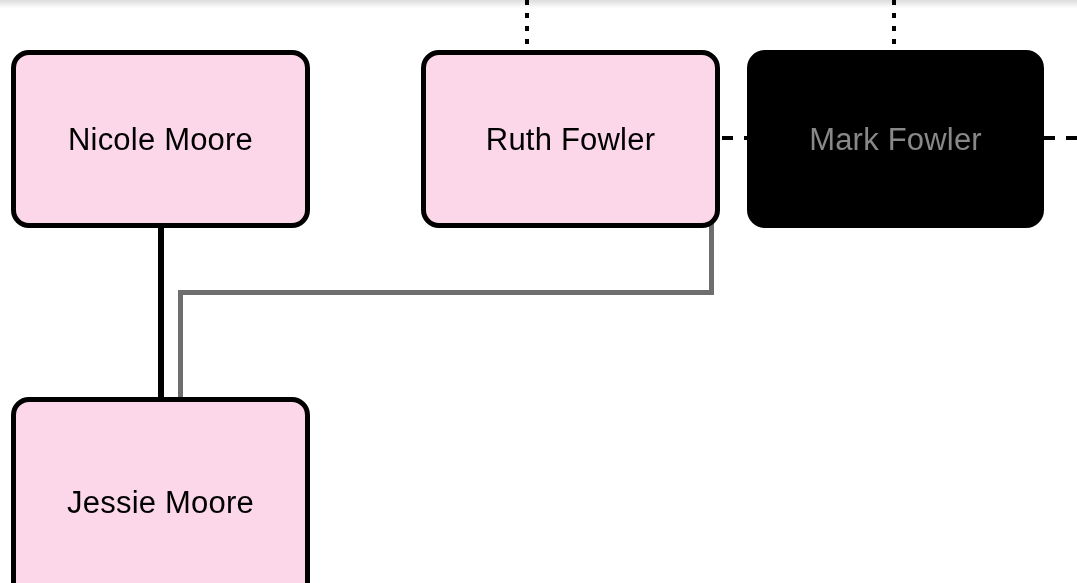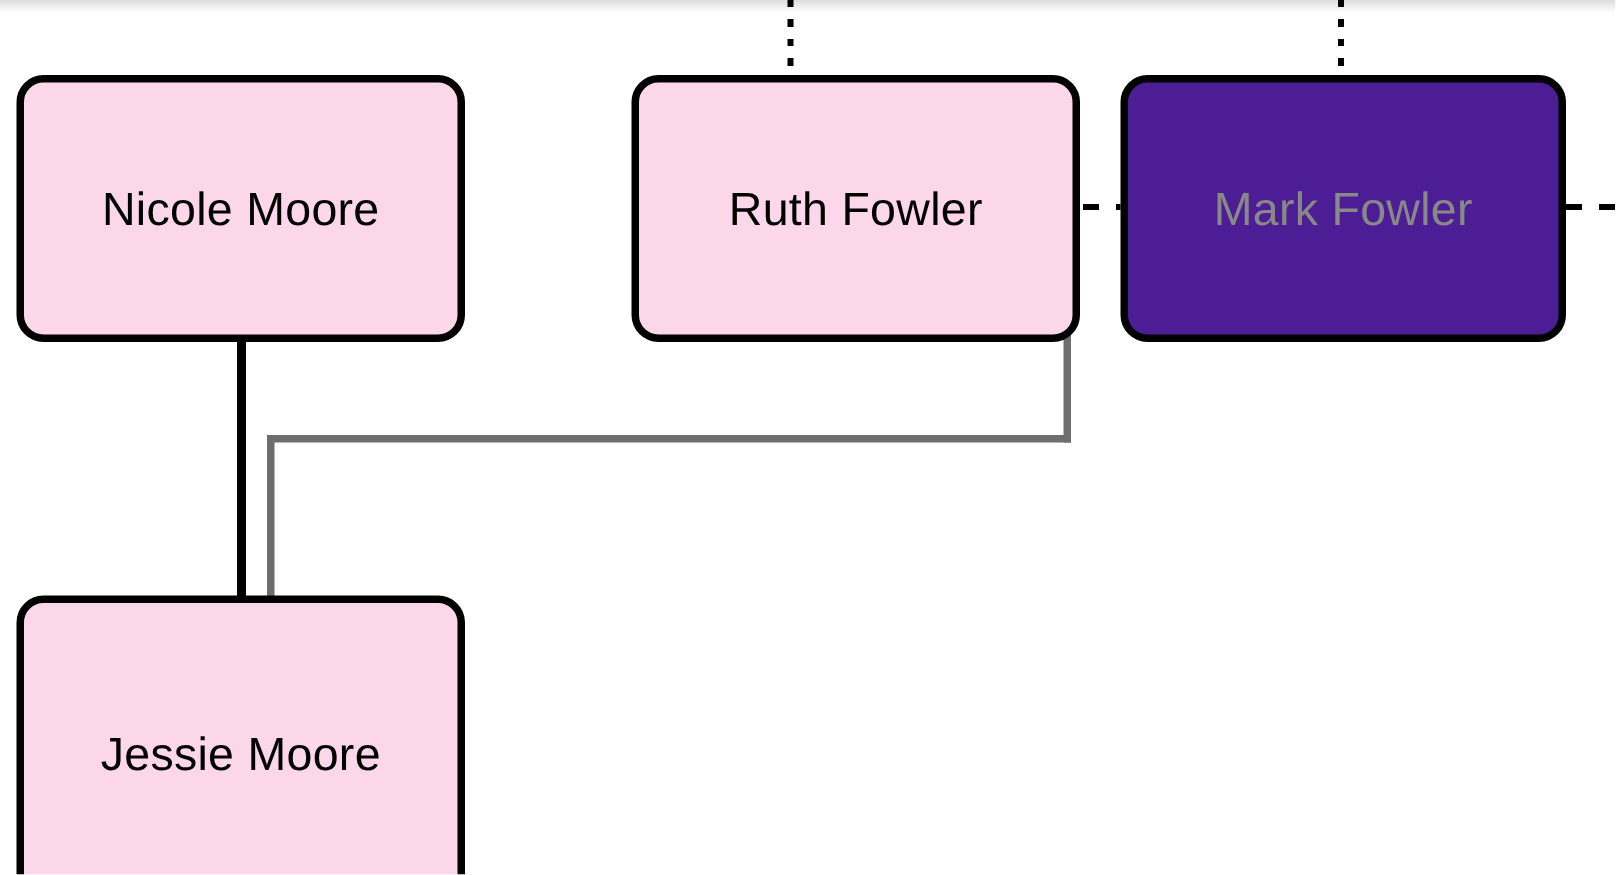--- a/index.html
+++ b/index.html
@@ -37,21 +37,21 @@
     z-index: 3;
   }
   .node .label {
     font-size: 31px;
     line-height: 1;
     letter-spacing: 0.2px;
     white-space: nowrap;
     user-select: none;
   }
   .node.female { background: #fcd7ea; }
-  .node.male   { background: #4c1d95; }
+  .node.male   { background: #000000; }
   .node .label.dark  { color: #000000; text-align: center; }
   .node .label.muted { color: #888888; }
 
   #node-nicole { left: 11px;  top: 50px;  width: 299px; height: 178px; }
   #node-ruth   { left: 379px; top: 50px;  width: 299px; height: 178px; margin-left: 42px; }
   #node-mark   { left: 747px; top: 50px;  width: 297px; height: 178px; }
   #node-jessie { left: 11px;  top: 397px; width: 299px; height: 210px;
                  border-bottom-left-radius: 18px; border-bottom-right-radius: 18px; }
 
   

